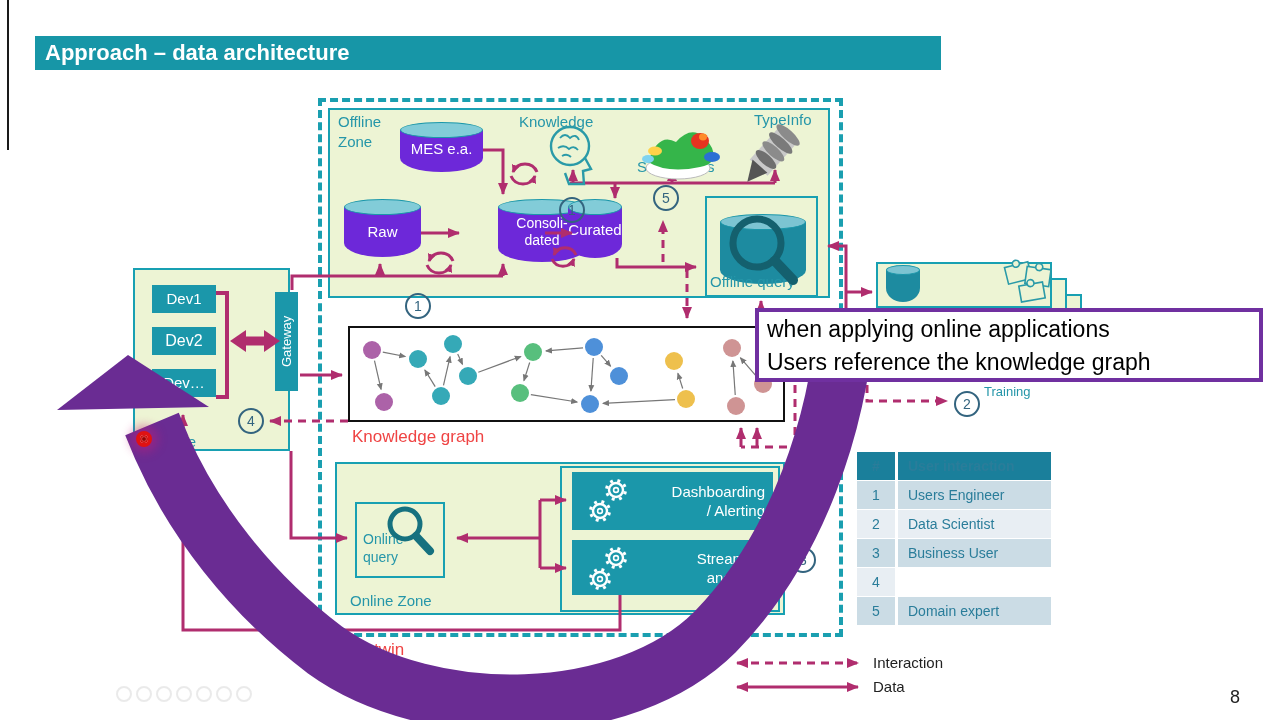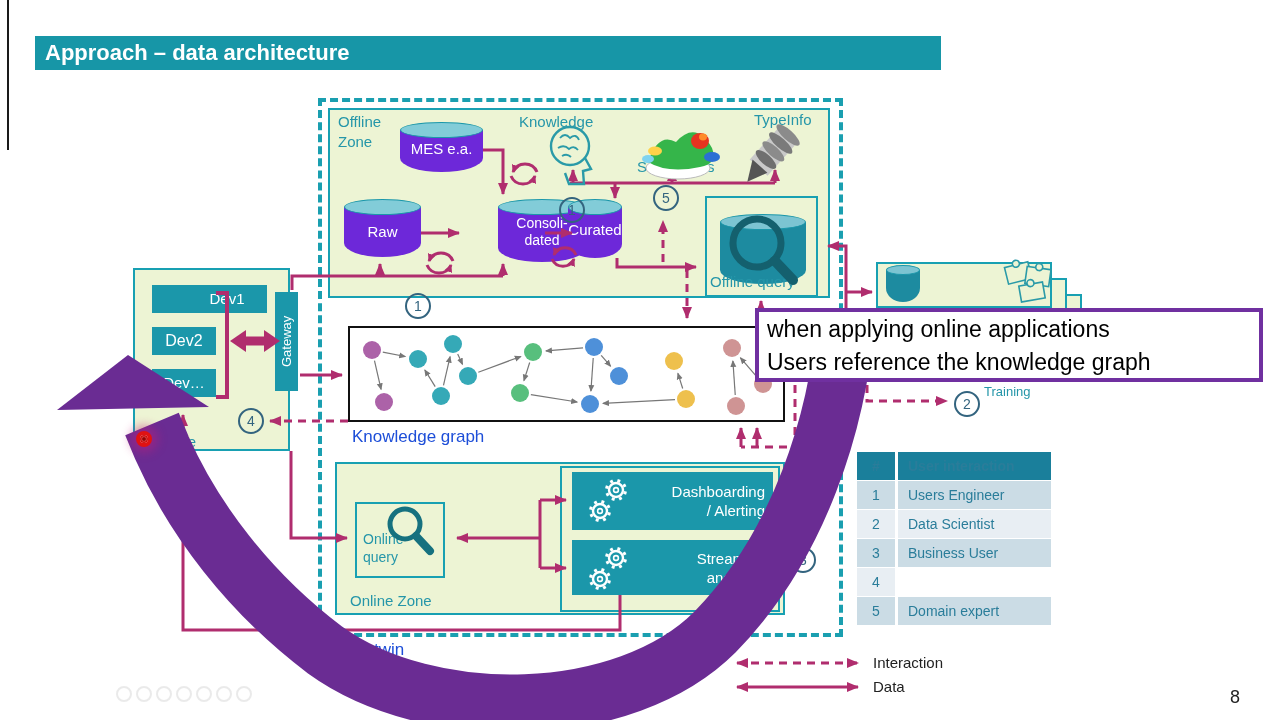--- a/index.html
+++ b/index.html
@@ -31,21 +31,21 @@
   .tc1{width:38px;text-align:center;box-sizing:border-box;}
   .tc2{width:153px;padding-left:10px;box-sizing:border-box;margin-left:3px;}
   .thead .tc1,.thead .tc2{background:#1a7f9b;color:#fff;font-weight:bold;font-size:14px;height:30px;line-height:30px;}
   .trow .tc1,.trow .tc2{font-size:14px;height:28px;line-height:28px;color:#2a7d9a;margin-bottom:1px;}
   .rA{background:#cbdce5;} .rB{background:#e8eef3;}
   
   #callout{left:755px;top:308px;width:508px;height:74px;background:#fff;border:4px solid #7030a0;
            box-sizing:border-box;color:#000;font-size:23px;line-height:33px;padding:1px 8px;z-index:8;}
   
   #kgbox{left:348px;top:326px;width:437px;height:96px;background:#fff;border:2px solid #111;box-sizing:border-box;}
-  .blk{color:#1d4ed8;}
+  .blk{color:#ef4444;}
   
   #laser{left:136px;top:431px;width:16px;height:16px;border-radius:50%;background:#ffffff;
          border:4px solid #e01212;box-sizing:border-box;z-index:9;
          box-shadow:0 0 10px 6px rgba(190,30,120,.45), inset 0 0 2px 2px #c00;}
   #laser::after{content:"";position:absolute;left:2px;top:2px;width:4px;height:4px;border-radius:50%;background:#900;}
   
   .pico{width:16px;height:16px;border:2px solid #dcdcdc;border-radius:50%;opacity:.6;box-sizing:border-box;}
   svg.lay{position:absolute;left:0;top:0;z-index:5;pointer-events:none;}
   #leftedge{left:7px;top:0;width:2px;height:150px;background:#1a1a1a;}
 </style>
@@ -87,21 +87,21 @@
     <div class="lbl" style="padding-top:14px;">Curated</div>
   </div>
 
   <div class="abs zonebox" style="left:705px;top:196px;width:113px;height:101px;border-width:2px;"></div>
   <div class="cyl cylq" style="left:720px;top:222px;width:86px;height:62px;">
     <div class="top"></div>
   </div>
   <div class="abs zlabel" style="left:710px;top:272px;font-size:15px;">Offline query</div>
 
   <div class="abs zonebox" style="left:133px;top:268px;width:157px;height:183px;"></div>
-  <div class="abs teal" style="left:152px;top:285px;width:80px;height:28px;font-size:15px;line-height:28px;padding-left:35px;">Dev1</div>
+  <div class="abs teal" style="left:152px;top:285px;width:64px;height:28px;font-size:15px;line-height:28px;">Dev1</div>
   <div class="abs teal" style="left:152px;top:327px;width:64px;height:28px;font-size:16px;line-height:28px;">Dev2</div>
   <div class="abs teal" style="left:152px;top:369px;width:64px;height:28px;font-size:15px;line-height:28px;">Dev…</div>
   <div class="abs teal" style="left:275px;top:292px;width:23px;height:99px;">
     <span style="writing-mode:vertical-rl;transform:rotate(180deg);font-size:13px;line-height:23px;height:99px;display:inline-block;">Gateway</span>
   </div>
   <div class="abs zlabel" style="left:162px;top:432px;">Zone</div>
 
   <div class="abs" id="kgbox"></div>
   <div class="abs blk" style="left:352px;top:427px;font-size:17px;">Knowledge graph</div>
 

